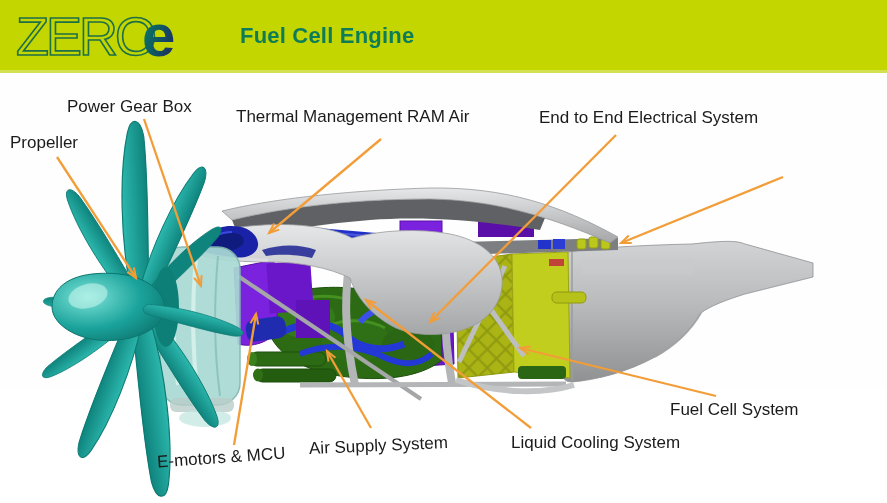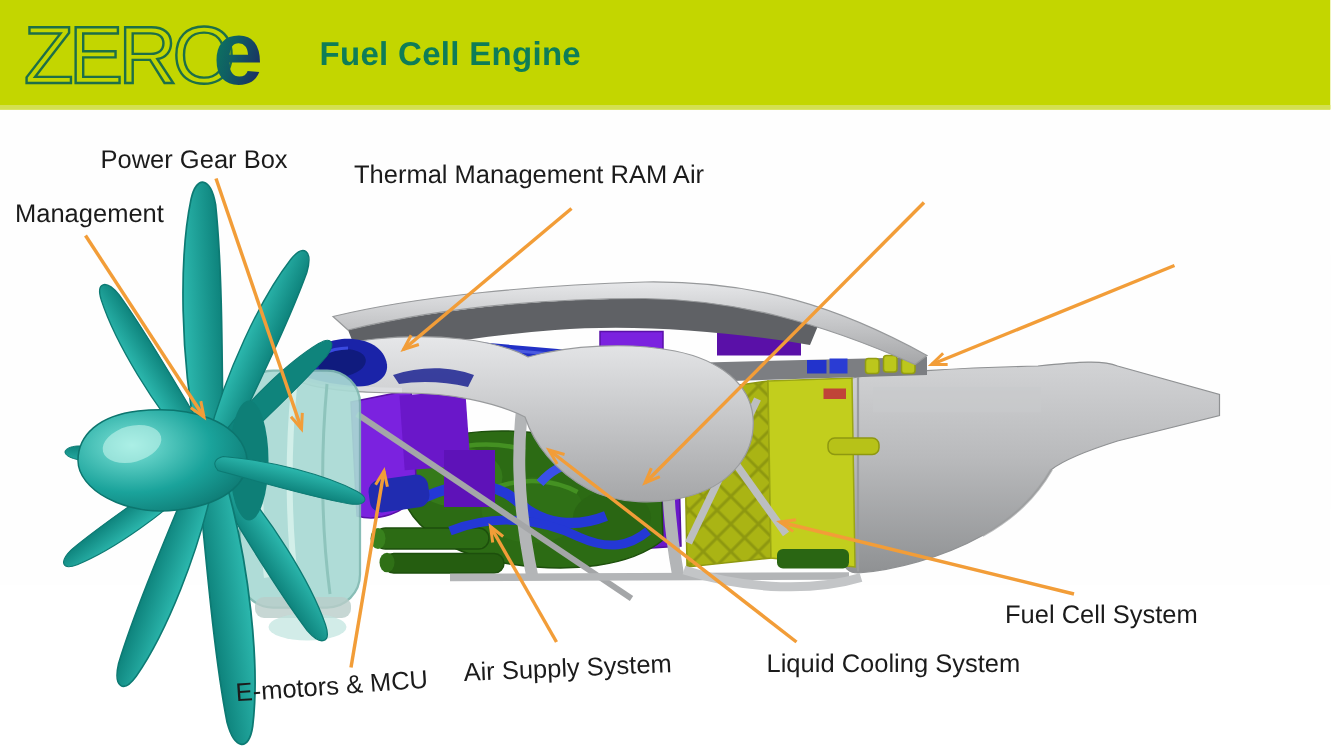--- a/index.html
+++ b/index.html
@@ -2,21 +2,21 @@
 <html><head>
 <meta charset="utf-8">
 <style>
   html,body{margin:0;padding:0;}
   body{width:887px;height:503px;overflow:hidden;background:#ffffff;
        font-family:"Liberation Sans", sans-serif;}
   .stage{position:relative;width:887px;height:390px;background:#fefefe;}
   .header{position:absolute;left:0;top:0;width:887px;height:70px;
           background:#c3d600;border-bottom:3px solid #d3e050;}
   .logo-svg{position:absolute;left:8px;top:2px;}
-  .header-title{position:absolute;left:213px;top:23px;font-size:22px;font-weight:bold;
+  .header-title{position:absolute;left:240px;top:23px;font-size:22px;font-weight:bold;
                 color:#0e7d57;letter-spacing:.2px;white-space:nowrap;}
   .canvas{position:absolute;left:0;top:73px;width:887px;height:430px;}
   .engine-svg{position:absolute;left:0;top:0;}
   .lbl{position:absolute;font-size:17px;color:#1b1b1b;white-space:nowrap;z-index:5;}
   .lbl-propeller{left:10px;top:60px;}
   .lbl-pgb{left:67px;top:24px;}
   .lbl-thermal{left:236px;top:34px;}
   .lbl-elec{left:539px;top:35px;}
   .lbl-h2{left:702px;top:78px;}
   .lbl-fuelcell{left:670px;top:327px;text-align:center;}
@@ -199,21 +199,22 @@
         <line x1="381" y1="139" x2="269" y2="233" marker-end="url(#arrow)"></line>
         <line x1="616" y1="135" x2="430" y2="322" marker-end="url(#arrow)"></line>
         <line x1="783" y1="177" x2="621" y2="243" marker-end="url(#arrow)"></line>
         <line x1="716" y1="396" x2="520" y2="348" marker-end="url(#arrow)"></line>
         <line x1="531" y1="428" x2="366" y2="300" marker-end="url(#arrow)"></line>
         <line x1="371" y1="428" x2="327" y2="351" marker-end="url(#arrow)"></line>
         <line x1="234" y1="445" x2="256" y2="314" marker-end="url(#arrow)"></line>
       </g>
     </svg>
 
-    <div class="lbl lbl-propeller">Management</div>
+    <div class="lbl lbl-propeller">Propeller</div>
     <div class="lbl lbl-thermal">Thermal Management RAM Air</div>
     <div class="lbl lbl-pgb">Power Gear Box</div>
+    <div class="lbl lbl-elec">End to End Electrical System</div>
     <div class="lbl lbl-fuelcell">Fuel Cell System</div>
     <div class="lbl lbl-liquid">Liquid Cooling System</div>
     <div class="lbl lbl-air">Air Supply System</div>
     <div class="lbl lbl-emotors">E-motors &amp; MCU</div>
   </div>
 </div>
 
 </body></html>

